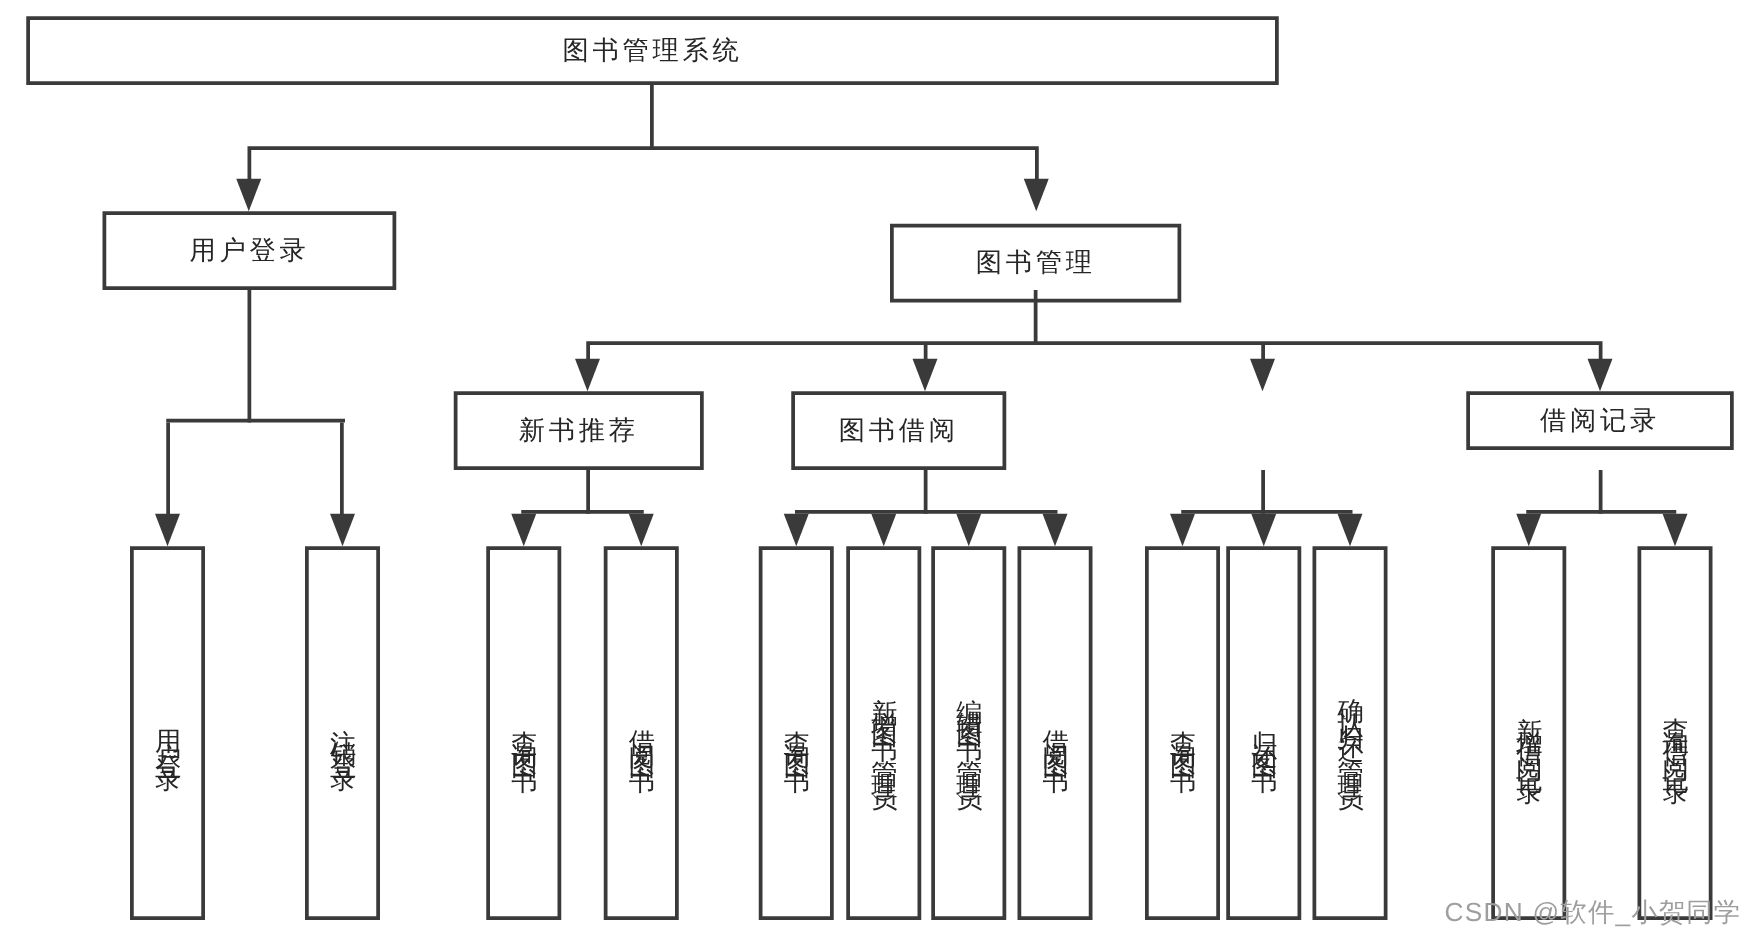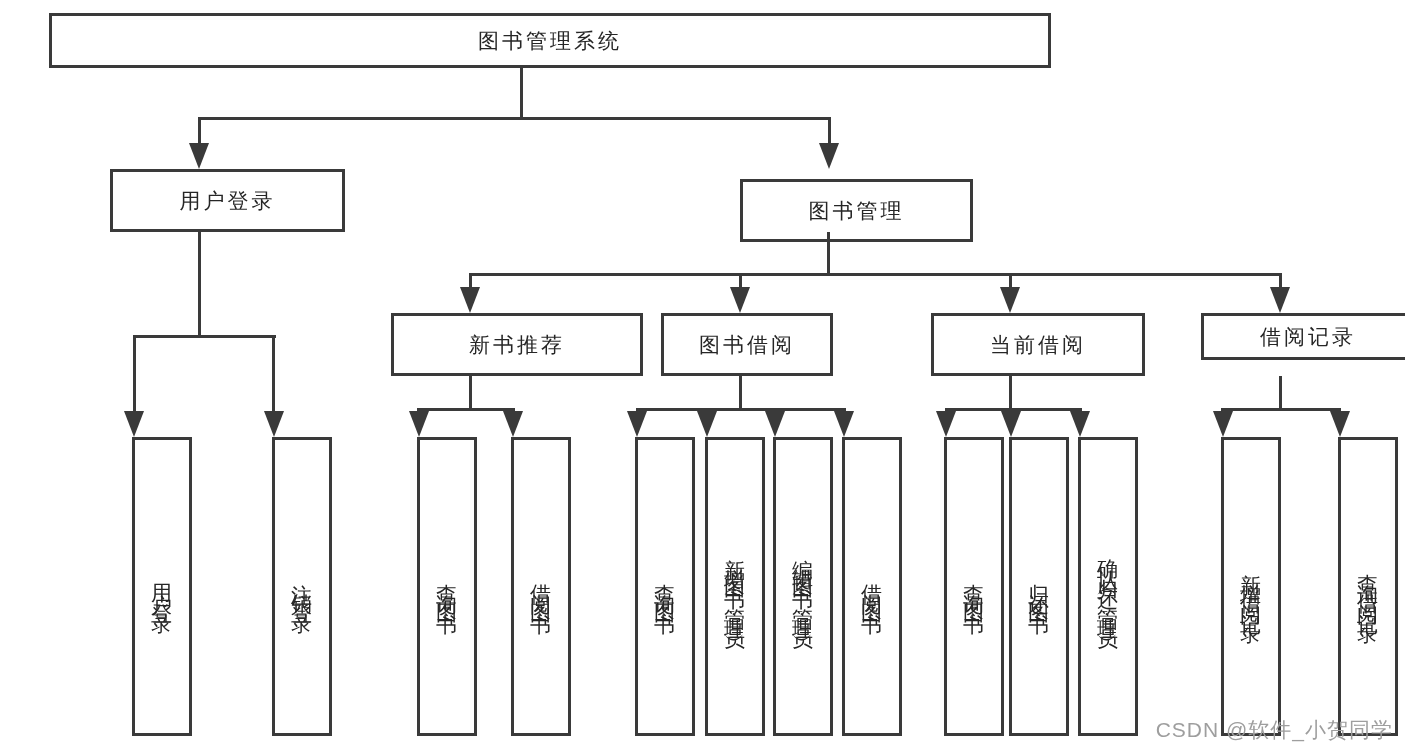--- a/index.html
+++ b/index.html
@@ -19,21 +19,20 @@
   
   .node{
     position:absolute;
     box-sizing:border-box;
     border:3px solid var(--line);
     background:#fff;
     display:flex;
     align-items:center;
     justify-content:center;
     color:var(--text);
-    margin-left:28px;
   }
   .hlabel{
     font-size:21px;
     letter-spacing:3px;
     white-space:nowrap;
     line-height:1;
   }
   .vtext{
     writing-mode:vertical-rl;
     text-orientation:mixed;
@@ -69,28 +68,25 @@
     <span class="hlabel">图书管理系统</span>
   </div>
 
   <div class="node" style="left:82px;top:169px;width:235px;height:63px">
     <span class="hlabel">用户登录</span>
   </div>
   <div class="node" style="left:712px;top:179px;width:233px;height:63px">
     <span class="hlabel">图书管理</span>
   </div>
 
-  <div class="node" style="left:363px;top:313px;width:252px;height:63px">
+  <div class="node" style="left:363px;top:313px;width:200px;height:63px">
     <span class="hlabel">新书推荐</span>
   </div>
   <div class="node" style="left:633px;top:313px;width:172px;height:63px">
     <span class="hlabel">图书借阅</span>
-  </div>
-  <div class="node" style="left:903px;top:313px;width:214px;height:63px">
-    <span class="hlabel">当前借阅</span>
   </div>
   <div class="node" style="left:1173px;top:313px;width:214px;height:47px">
     <span class="hlabel">借阅记录</span>
   </div>
 
   <div class="node" style="left:104px;top:437px;width:60px;height:299px">
     <span class="vtext">用户登录</span>
   </div>
   <div class="node" style="left:244px;top:437px;width:60px;height:299px">
     <span class="vtext">注销登录</span>

